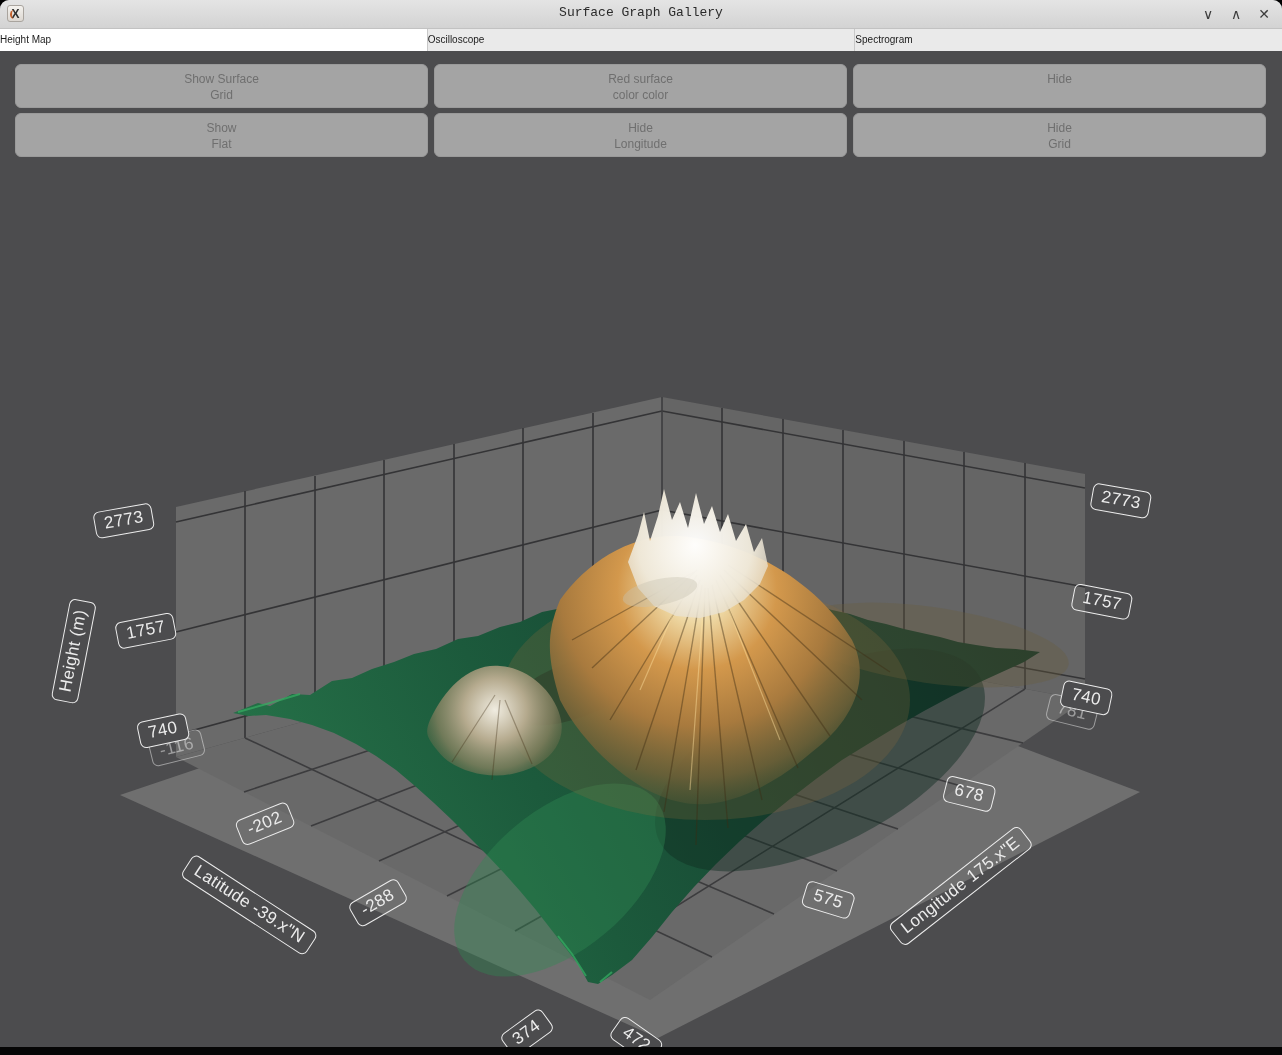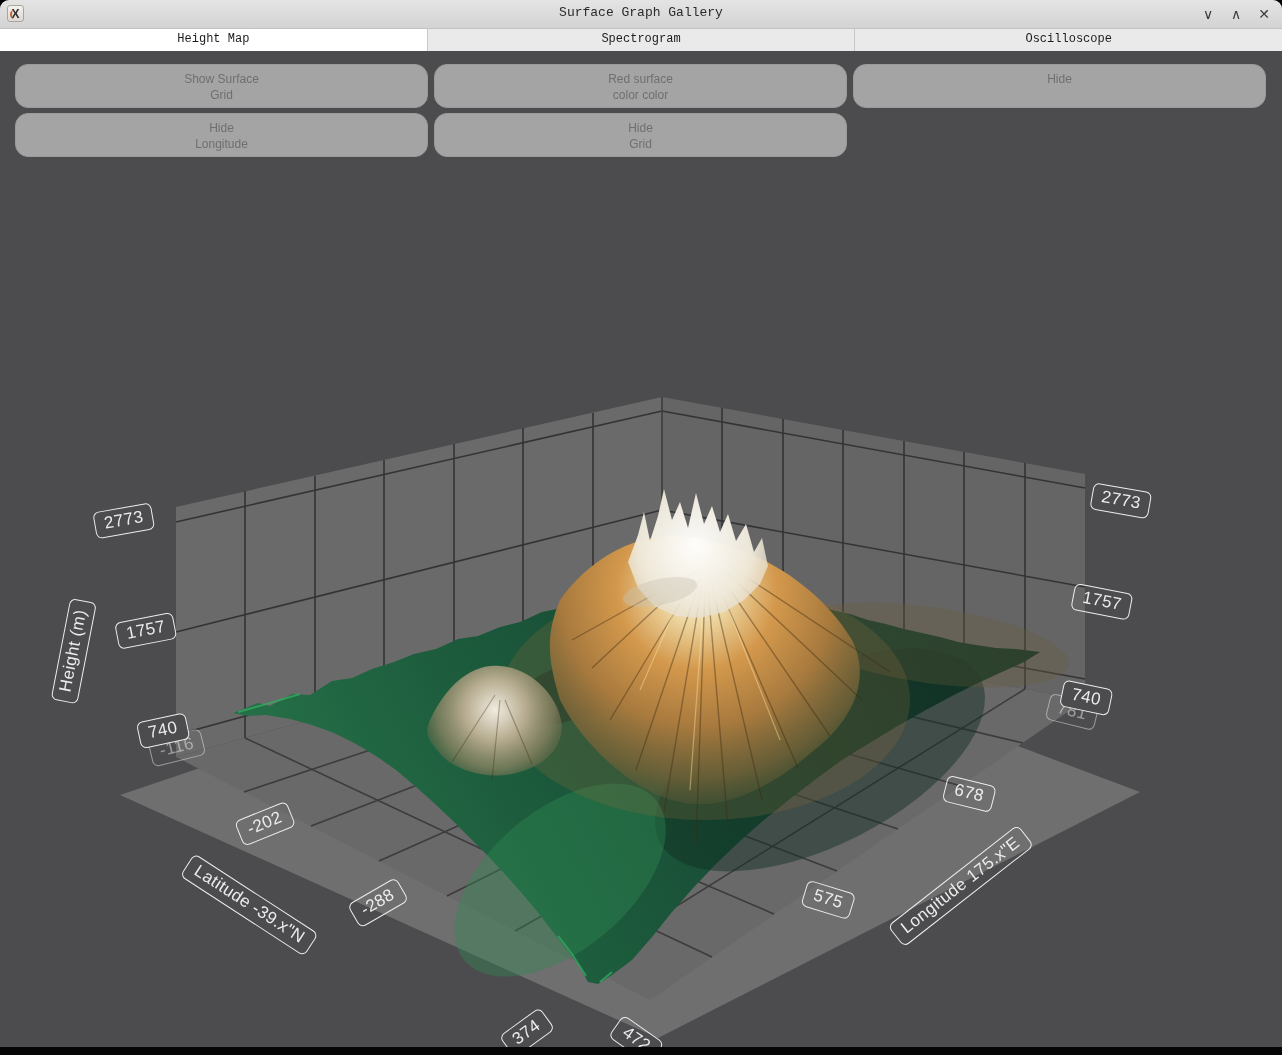--- a/index.html
+++ b/index.html
@@ -15,30 +15,30 @@
     background:linear-gradient(#f4f2ee,#dcd7d1);border:1px solid #a9a49e;border-radius:3px;
     text-align:center;line-height:16px;font-size:12px;font-weight:bold;color:#2e2e2e;box-sizing:border-box;}
   .app-icon::before{content:"";position:absolute;left:2px;top:4px;width:6px;height:9px;
     border-left:2px solid #c4602c;border-radius:50%;}
   .win-controls{position:absolute;right:10px;top:0;height:28px;display:flex;align-items:center;gap:12px;z-index:31;}
   .win-btn{font-size:14px;color:#3c3c3c;width:16px;text-align:center;cursor:default;line-height:1;}
 
   
   .tabbar{position:absolute;left:0;top:28px;width:100%;height:23px;display:flex;
     background:#eaeaea;border-top:1px solid #c2c2c2;box-sizing:border-box;z-index:30;}
-  .tab{flex:1;text-align:center;font-size:12px;line-height:21px;color:#1c1c1c;
-    background:#eaeaea;border-left:1px solid #c8c8c8;font-family:Liberation Mono, monospace;}
+  .tab{flex:1;text-align:left;font-size:10px;line-height:21px;color:#1c1c1c;
+    background:#eaeaea;border-left:1px solid #c8c8c8;}
   .tab:first-child{border-left:none;}
   .tab.active{background:#ffffff;}
 
   
   .buttons-grid{position:absolute;left:15px;right:16px;top:64px;display:grid;
     grid-template-columns:1fr 1fr 1fr;gap:5px 6px;z-index:20;}
   .btn{height:44px;box-sizing:border-box;background:#a4a4a4;border:1px solid #9a9a9a;
-    border-radius:13px;color:#6f6f6f;font-size:12px;line-height:16px;text-align:center;
+    border-radius:6px;color:#6f6f6f;font-size:12px;line-height:16px;text-align:center;
     padding-top:6px;cursor:default;}
 
   
   .scene{position:absolute;left:0;top:0;width:1282px;height:1055px;z-index:1;}
 
   
   .axis-pill{position:absolute;color:#ececec;border:1.5px solid #ececec;border-radius:6px;
     padding:2px 9px 3px;font-size:17px;line-height:1.2;white-space:nowrap;z-index:5;
     letter-spacing:.4px;}
   .axis-pill.solid{background:#4c4c4e;z-index:6;}
@@ -209,33 +209,37 @@
       <div>Grid</div>
     </div>
     <div class="btn">
       <div>Red surface</div>
       <div>color color</div>
     </div>
     <div class="btn">
       <div>Hide</div>
     </div>
     <div class="btn">
+      <div>Show</div>
+      <div>Flat</div>
+    </div>
+    <div class="btn">
       <div>Hide</div>
       <div>Longitude</div>
     </div>
     <div class="btn">
       <div>Hide</div>
       <div>Grid</div>
     </div>
   </div>
 
   <div class="tabbar">
     <div class="tab active">Height Map</div>
+    <div class="tab">Oscilloscope</div>
     <div class="tab">Spectrogram</div>
-    <div class="tab">Oscilloscope</div>
   </div>
 
   <div class="titlebar">
     <span class="app-icon">X</span>
     <div class="titlebar-text">Surface Graph Gallery</div>
   </div>
   <div class="win-controls">
     <span class="win-btn">∨</span>
     <span class="win-btn">∧</span>
     <span class="win-btn">✕</span>

